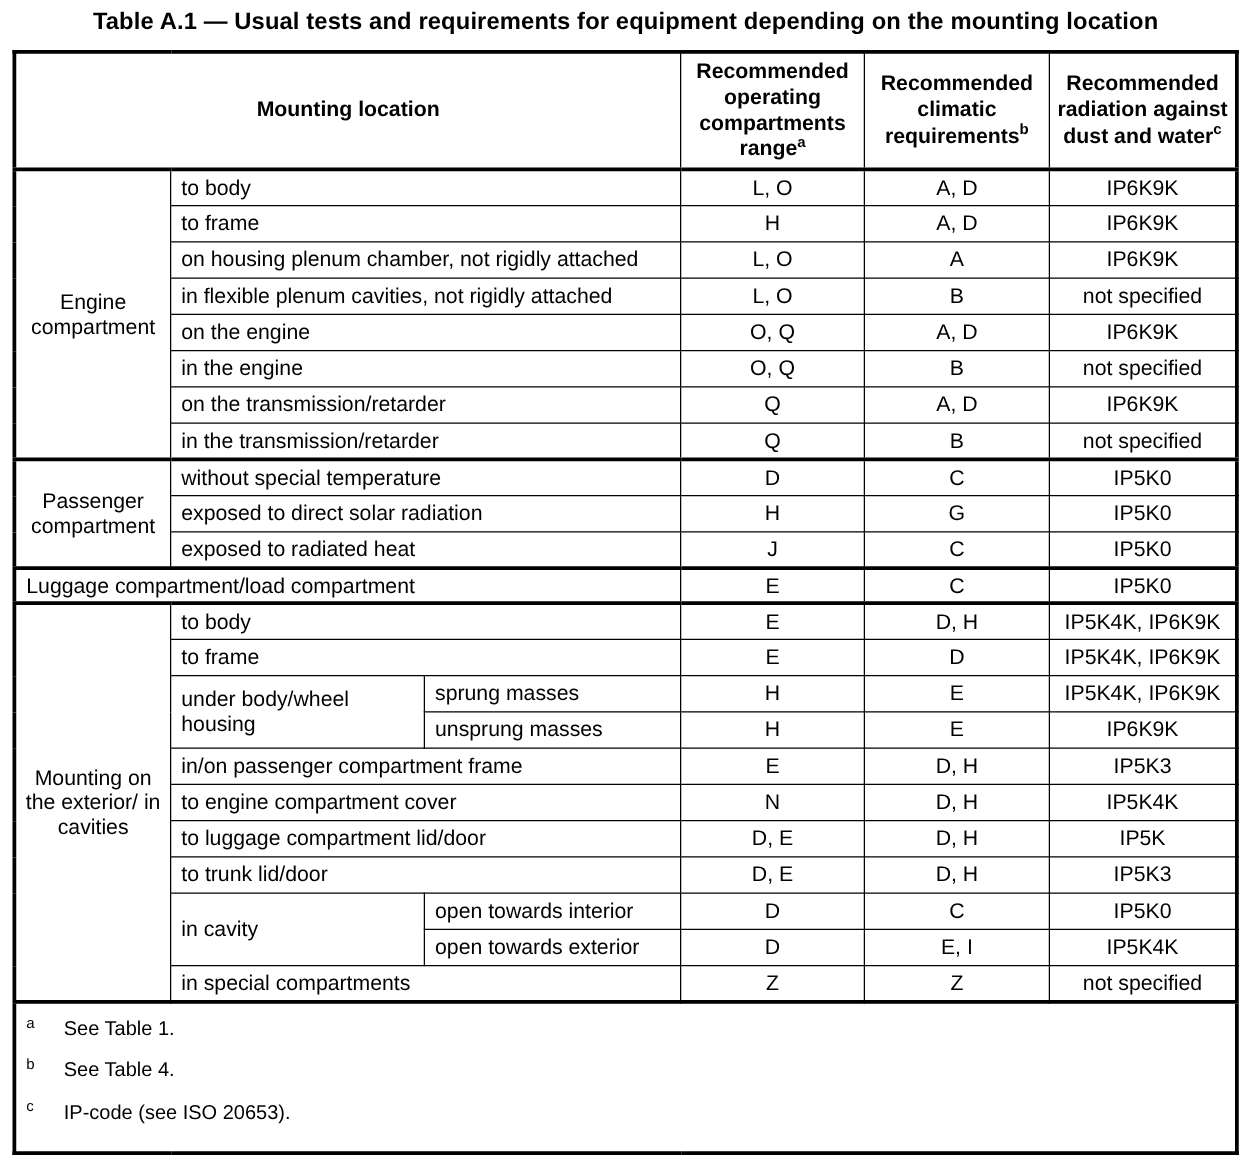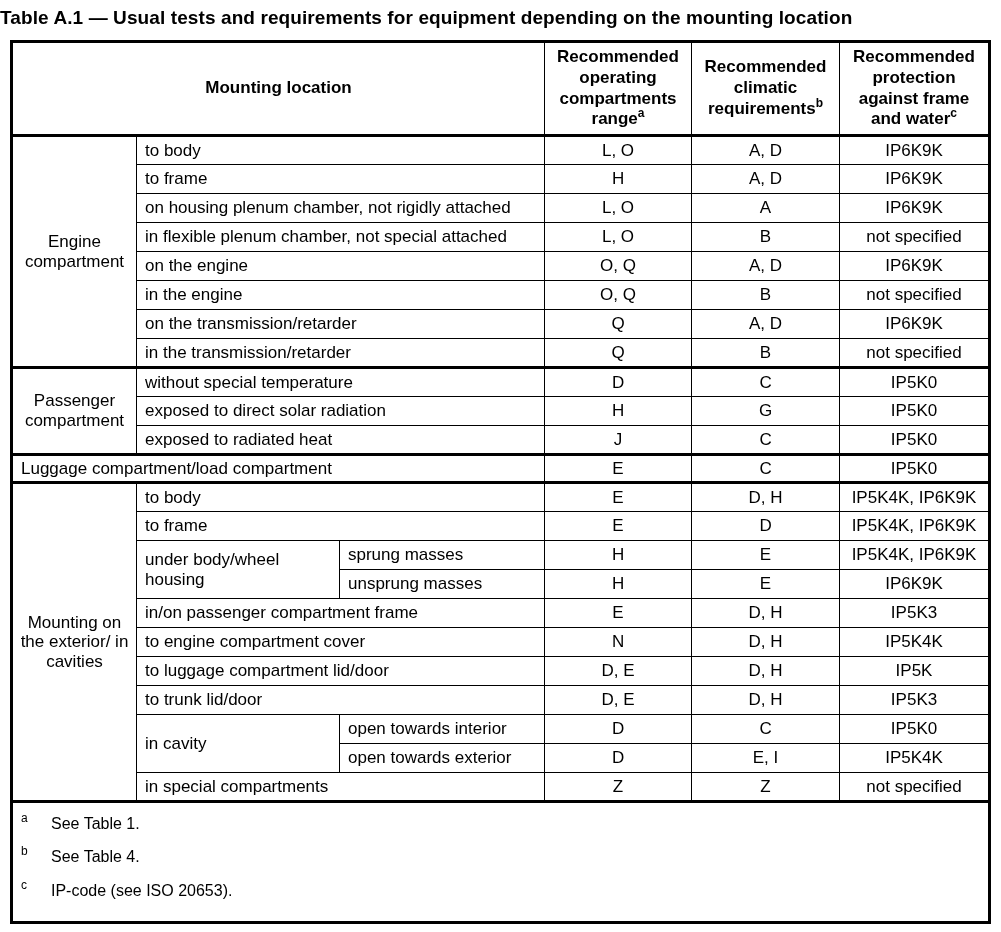--- a/index.html
+++ b/index.html
@@ -5,21 +5,21 @@
   * { box-sizing: border-box; }
   html, body { margin: 0; padding: 0; }
   body {
     width: 1001px; height: 932px;
     background: #ffffff; color: #000000;
     font-family: "Liberation Sans", "DejaVu Sans", sans-serif;
   }
   .page { position: relative; width: 1001px; height: 932px; overflow: hidden; }
   .title {
     position: absolute; top: 7px; left: 0; width: 1001px;
-    text-align: left; font-weight: bold; font-size: 19px;
+    text-align: center; font-weight: bold; font-size: 19px;
     letter-spacing: 0.1px; white-space: nowrap;
   }
   table.main {
     position: absolute; top: 40px; left: 10px;
     width: 978px; border-collapse: collapse; table-layout: fixed;
     border: 3px solid #000;
   }
   th, td { border: 1px solid #000; overflow: hidden; }
   thead tr { height: 94px; }
   th {
@@ -53,21 +53,21 @@
         <col style="width:205px">
       <col style="width:147px">
         <col style="width:148px">
         <col style="width:150px">
     </colgroup>
     <thead>
       <tr>
         <th colspan="3"><span>Mounting location</span></th>
         <th><span>Recommended operating compartments range</span><sup>a</sup></th>
         <th><span>Recommended climatic requirements</span><sup>b</sup></th>
-        <th><span>Recommended protection against frame and water</span><sup>c</sup></th>
+        <th><span>Recommended radiation against dust and water</span><sup>c</sup></th>
       </tr>
     </thead>
     <tbody>
 
       <tr class="sec">
         <td class="group" rowspan="8">Engine compartment</td>
         <td class="loc" colspan="2">to body</td>
         <td class="val">L, O</td>
         <td class="val">A, D</td>
         <td class="val">IP6K9K</td>
@@ -78,21 +78,21 @@
         <td class="val">A, D</td>
         <td class="val">IP6K9K</td>
       </tr>
       <tr>
         <td class="loc" colspan="2">on housing plenum chamber, not rigidly attached</td>
         <td class="val">L, O</td>
         <td class="val">A</td>
         <td class="val">IP6K9K</td>
       </tr>
       <tr>
-        <td class="loc" colspan="2">in flexible plenum chamber, not special attached</td>
+        <td class="loc" colspan="2">in flexible plenum cavities, not rigidly attached</td>
         <td class="val">L, O</td>
         <td class="val">B</td>
         <td class="val">not specified</td>
       </tr>
       <tr>
         <td class="loc" colspan="2">on the engine</td>
         <td class="val">O, Q</td>
         <td class="val">A, D</td>
         <td class="val">IP6K9K</td>
       </tr>

